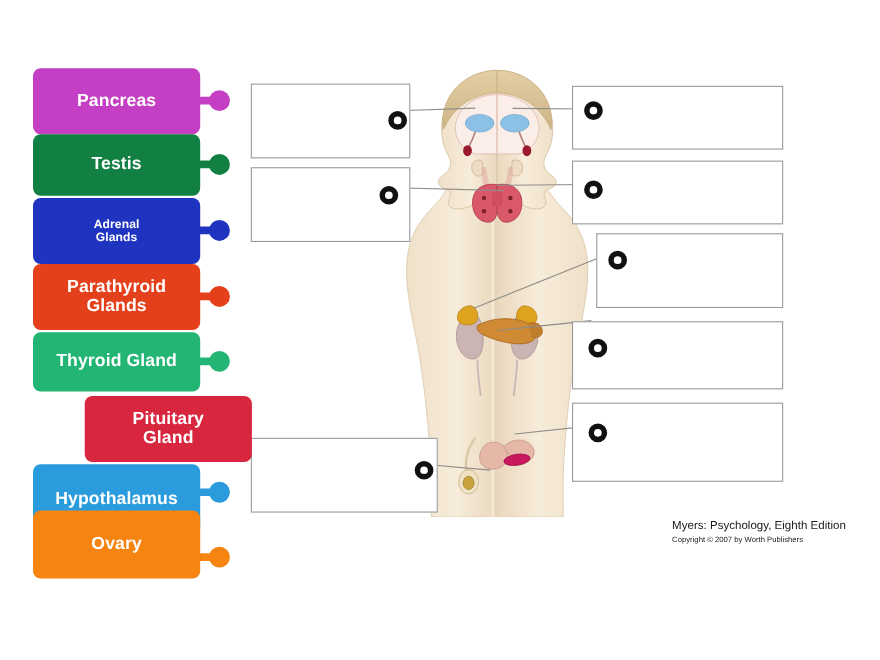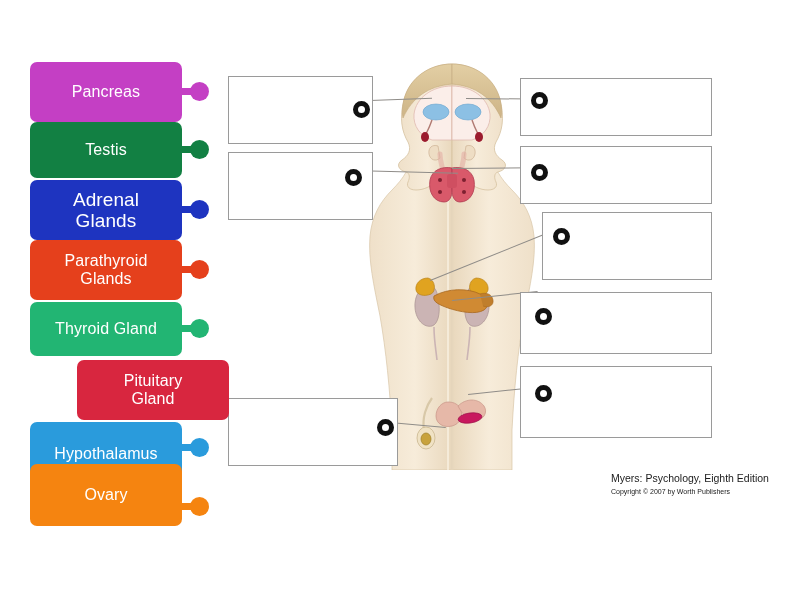--- a/index.html
+++ b/index.html
@@ -23,21 +23,21 @@
   .chip {
     position: absolute;
     left: 30px;
     width: 152px;
     border-radius: 7px;
     display: flex;
     align-items: center;
     justify-content: center;
     text-align: center;
     color: #ffffff;
-    font-weight: normal;
+    font-weight: bold;
     font-size: 15.5px;
     line-height: 1.12;
     letter-spacing: .1px;
     box-sizing: border-box;
     padding: 2px 6px;
     cursor: grab;
     user-select: none;
   }
   .chip-label { pointer-events: none; white-space: pre-line; }
 
@@ -295,21 +295,21 @@
   </div>
 
   <div class="stem" style="left:180px; top:146px; background:#128043;"></div>
   <div class="dot" style="left:190px; top:140px; background:#128043;"></div>
   <div class="chip" style="top:122px; height:56px; background:#128043; font-size:16px;justify-content:center;">
     <span class="chip-label">Testis</span>
   </div>
 
   <div class="stem" style="left:180px; top:206px; background:#1e34c0;"></div>
   <div class="dot" style="left:190px; top:200px; background:#1e34c0;"></div>
-  <div class="chip" style="top:180px; height:60px; background:#1e34c0; font-size:19px;">
+  <div class="chip" style="top:180px; height:60px; background:#1e34c0; font-size:11px;">
     <span class="chip-label">Adrenal
 Glands</span>
   </div>
 
   <div class="stem" style="left:180px; top:266px; background:#e5401c;"></div>
   <div class="dot" style="left:190px; top:260px; background:#e5401c;"></div>
   <div class="chip" style="top:240px; height:60px; background:#e5401c; font-size:16px;">
     <span class="chip-label">Parathyroid
 Glands</span>
   </div>

